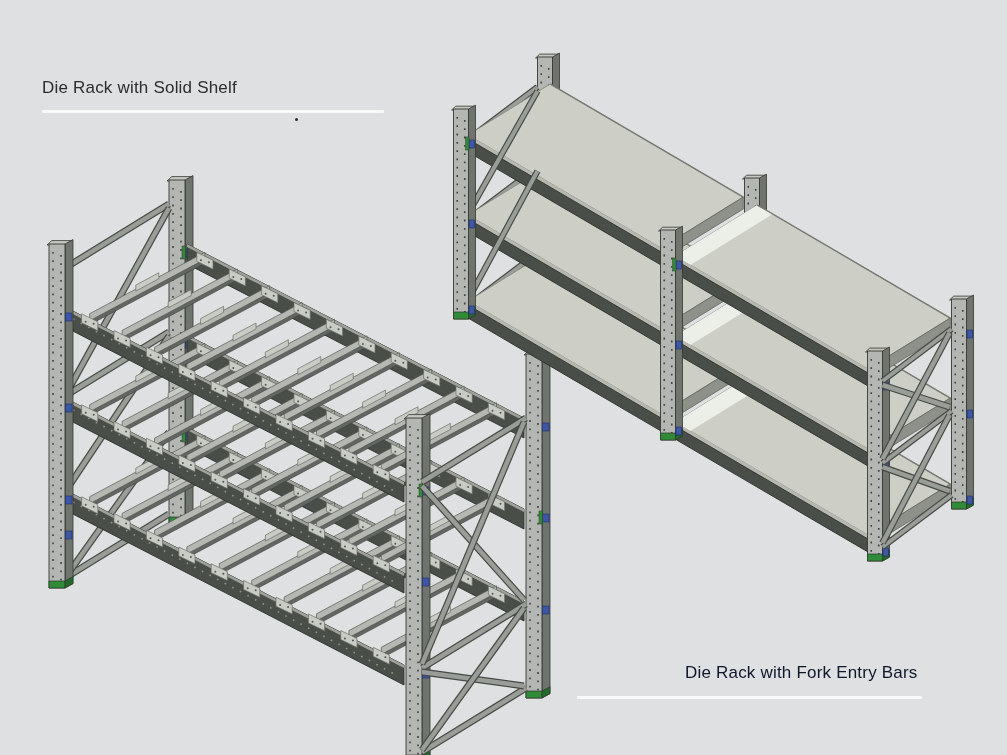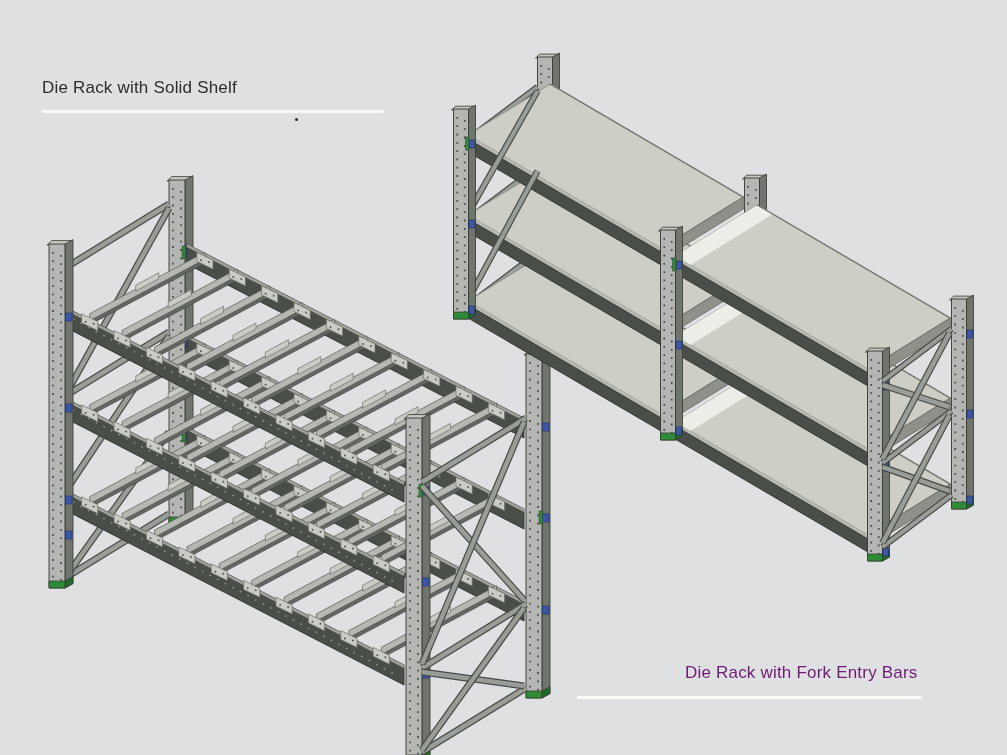--- a/index.html
+++ b/index.html
@@ -495,16 +495,16 @@
         <line x1="882.5" y1="427" x2="949.5" y2="301" stroke="#474a45" stroke-width="6.9"></line>
         <line x1="882.5" y1="427" x2="949.5" y2="301" stroke="#999d97" stroke-width="4.5"></line>
         <line x1="882.5" y1="435" x2="949.5" y2="459" stroke="#474a45" stroke-width="6.9"></line>
         <line x1="882.5" y1="435" x2="949.5" y2="459" stroke="#999d97" stroke-width="4.5"></line>
         <line x1="882.5" y1="511" x2="949.5" y2="383" stroke="#474a45" stroke-width="6.9"></line>
         <line x1="882.5" y1="511" x2="949.5" y2="383" stroke="#999d97" stroke-width="4.5"></line>
       </g>
     </svg>
   <div class="fig-label label-top" style="color: rgb(43, 45, 46);">Die Rack with Solid Shelf</div>
   <div class="rule rule-top" style="background: rgb(248, 249, 249);"></div>
-  <div class="fig-label label-bottom" style="color: #701a75;">Die Rack with Fork Entry Bars</div>
+  <div class="fig-label label-bottom" style="color: #0f172a;">Die Rack with Fork Entry Bars</div>
   <div class="rule rule-bottom" style="background: rgb(248, 249, 249);"></div>
   <div class="speck" style="background: rgb(42, 42, 42);"></div>
 </div>
 
 </body></html>

